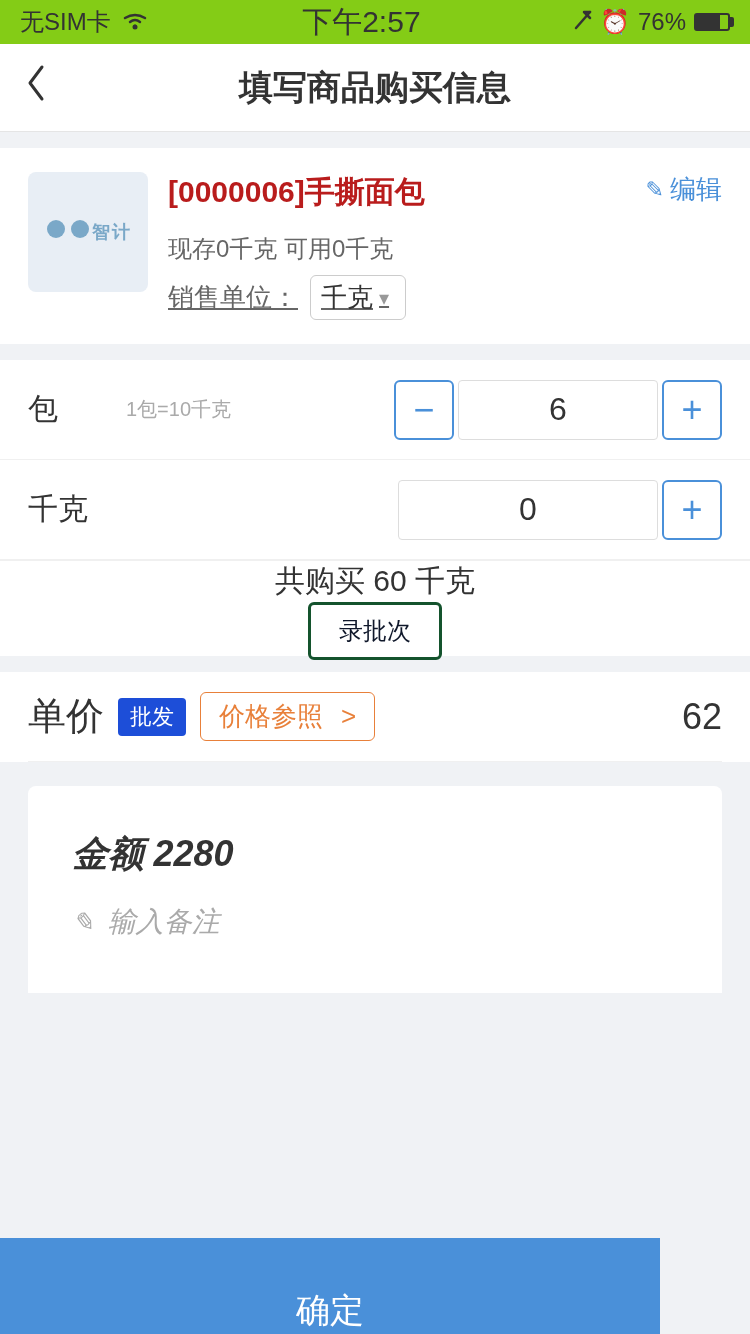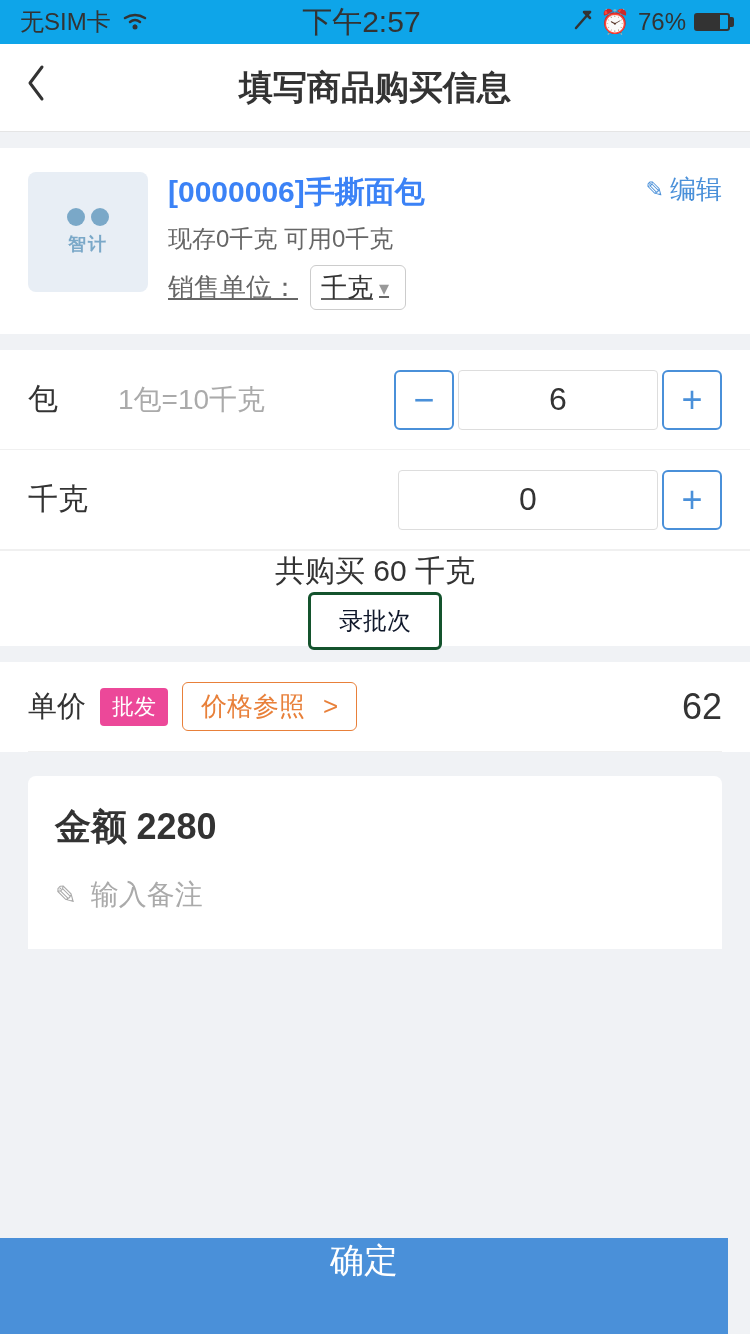--- a/index.html
+++ b/index.html
@@ -10,21 +10,21 @@
       background: #f0f2f5;
       font-family: -apple-system, "PingFang SC", "Helvetica Neue", Arial, sans-serif;
       font-size: 28px;
       color: #333;
       position: relative;
     }
 
     
     .status-bar {
       height: 44px;
-      background: #0ea5e9;
+      background: #84cc16;
       display: flex;
       align-items: center;
       justify-content: space-between;
       padding: 0 20px;
       font-size: 24px;
       color: #333;
     }
     .status-left { display: flex; align-items: center; gap: 10px; }
     .status-center { font-size: 30px; font-weight: 500; }
     .status-right { display: flex; align-items: center; gap: 8px; font-size: 24px; }
@@ -91,38 +91,38 @@
     }
     .owl-eye {
       width: 18px; height: 18px;
       border-radius: 50%;
       background: #7aa8c8;
       display: inline-block;
       margin: 0 3px;
     }
     .owl-face {
       display: flex;
-      flex-direction: column;
+      flex-direction: row;
       align-items: center;
       text-align: right;
     }
     .owl-eyes-row { display: flex; margin-bottom: 6px; }
     .owl-text {
       font-size: 18px;
       color: #7aa8c8;
       font-weight: bold;
       letter-spacing: 2px;
     }
 
     .product-info { flex: 1; }
     .product-name {
       font-size: 30px;
       font-weight: 600;
-      color: #3b82f6;
-      margin-bottom: 10px;
+      color: #b91c1c;
+      margin-bottom: 20px;
     }
     .product-stock {
       font-size: 24px;
       color: #666;
       margin-bottom: 10px;
     }
     .product-unit-row {
       display: flex;
       align-items: center;
       gap: 12px;
@@ -166,23 +166,23 @@
       padding: 0 28px;
       height: 100px;
       border-bottom: 1px solid #f0f0f0;
     }
     .input-label {
       font-size: 30px;
       color: #333;
       min-width: 80px;
     }
     .input-hint {
-      font-size: 28px;
+      font-size: 20px;
       color: #aaa;
-      margin-left: 10px;
+      margin-left: 18px;
       flex: 1;
     }
     .qty-control {
       display: flex;
       align-items: center;
       margin-left: auto;
     }
     .qty-btn {
       width: 60px; height: 60px;
       border: 2px solid #4a90d9;
@@ -239,26 +239,26 @@
       margin-top: 16px;
       padding: 0 28px;
     }
     .price-row {
       display: flex;
       align-items: center;
       height: 90px;
       border-bottom: 1px solid #f0f0f0;
     }
     .price-label {
-      font-size: 29px;
+      font-size: 38px;
       color: #333;
       margin-right: 14px;
     }
     .price-tag {
-      background: #ec4899;
+      background: #1d4ed8;
       color: #fff;
       font-size: 22px;
       padding: 4px 12px;
       border-radius: 4px;
       margin-right: 14px;
     }
     .price-ref-btn {
       border: 1.5px solid #e8803a;
       border-radius: 6px;
       padding: 6px 18px;
@@ -277,22 +277,23 @@
       font-weight: 500;
     }
 
     
     .amount-section {
       background: #f0f2f5;
       padding: 24px 28px 0;
     }
     .amount-row {
       background: #fff;
-      padding: 27px;
+      padding: 44px;
       border-radius: 8px 8px 0 0;
+      font-style: italic;
     }
     .amount-text {
       font-size: 34px;
       color: #333;
       font-weight: 500;
       margin-bottom: 16px;
     }
     .amount-text span { font-size: 36px; font-weight: 600; }
     .remark-row {
       display: flex;
@@ -308,25 +309,25 @@
     
     .empty-area {
       background: #f0f2f5;
       height: 320px;
     }
 
     
     .confirm-bar {
       position: fixed;
       bottom: 0;
-      width: 728px;
+      width: 660px;
       height: 96px;
       background: #4a90d9;
       display: flex;
-      align-items: flex-start;
+      align-items: flex-end;
       justify-content: center;
       cursor: pointer;
       margin-top: 12px;
     }
     .confirm-text {
       font-size: 34px;
       color: #fff;
       font-weight: 500;
     }
   </style>

